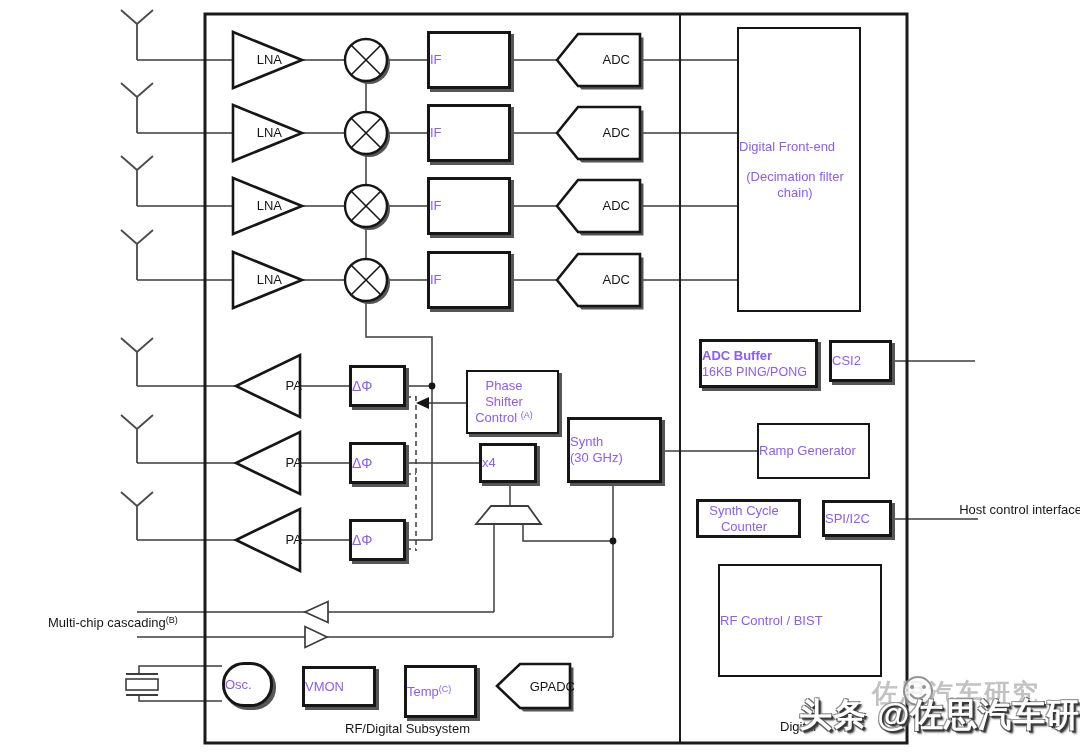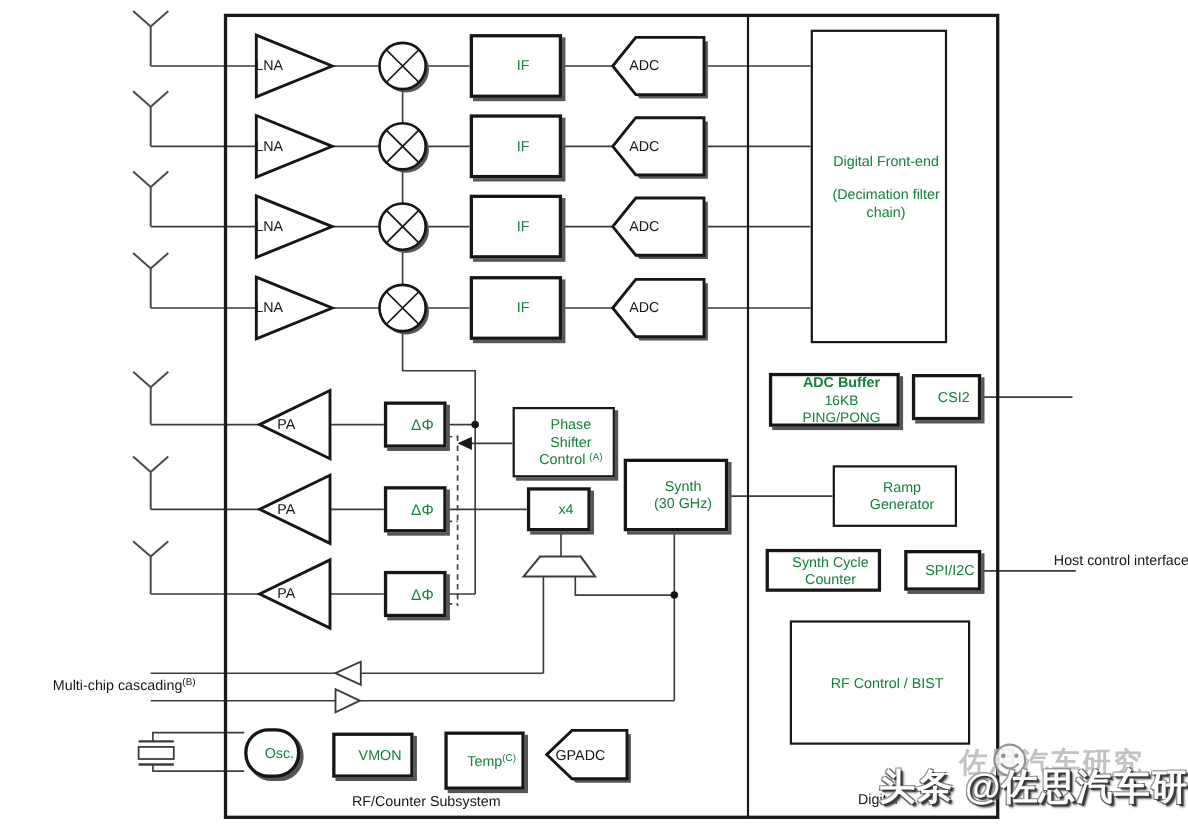--- a/index.html
+++ b/index.html
@@ -1,24 +1,24 @@
 <!DOCTYPE html>
 <html><head>
 <meta charset="utf-8">
 <style>
   html,body{margin:0;padding:0;background:#ffffff;}
   #stage{position:relative;width:1080px;height:755px;background:#fff;overflow:hidden;
          font-family:"Liberation Sans",sans-serif;color:#161616;}
   #wires-svg{position:absolute;left:0;top:0;z-index:1;}
   .box{position:absolute;z-index:2;background:#fff;border:2px solid #161616;
-       display:flex;flex-direction:column;align-items:center;justify-content:center;
-       text-align:center;font-size:13px;line-height:16px;box-sizing:border-box;color:#15803d;padding-left:13px;}
+       display:flex;flex-direction:column;align-items:flex-start;justify-content:center;
+       text-align:center;font-size:13px;line-height:16px;box-sizing:border-box;color:#8b5cf6;}
   .thick{border-width:3px;}
   .shadow{box-shadow:3px 3px 0 #565656;}
-  .lbl{position:absolute;z-index:3;font-size:13px;line-height:16px;color:#161616;text-align:left;}
+  .lbl{position:absolute;z-index:3;font-size:13px;line-height:16px;color:#161616;text-align:right;}
   .lbl.left{text-align:left;}
   sup{font-size:9px;line-height:0;vertical-align:4px;}
   .bold{font-weight:bold;}
   .sub{font-size:12.5px;}
   .gap-top{margin-top:14px;}
   .wm-ghost{position:absolute;z-index:4;left:872px;top:676px;font-size:26px;font-weight:bold;
             color:#b3b3b3;opacity:.8;letter-spacing:2px;white-space:nowrap;}
   .wm-face{position:absolute;z-index:5;left:896px;top:672px;opacity:.9;}
   .wm-main{position:absolute;z-index:6;left:799px;top:693px;font-size:33px;font-weight:bold;
            color:#ffffff;white-space:nowrap;letter-spacing:1px;
@@ -234,21 +234,21 @@
 <div class="lbl" style="left:572px;top:125px;width:58px;">ADC</div>
 <div class="lbl" style="left:572px;top:198px;width:58px;">ADC</div>
 <div class="lbl" style="left:572px;top:272px;width:58px;">ADC</div>
 
 <div class="lbl" style="left:252px;top:378px;width:50px;">PA</div>
 <div class="lbl" style="left:252px;top:455px;width:50px;">PA</div>
 <div class="lbl" style="left:252px;top:532px;width:50px;">PA</div>
 
 <div class="lbl" style="left:505px;top:679px;width:70px;">GPADC</div>
 
-<div class="lbl" style="left:320px;top:721px;width:150px;">RF/Counter Subsystem</div>
+<div class="lbl" style="left:320px;top:721px;width:150px;">RF/Digital Subsystem</div>
 <div class="lbl left" style="left:780px;top:719px;width:60px;">Digital</div>
 
 <div class="lbl" style="left:958px;top:501px;width:124px;line-height:17px;">Host control interface</div>
 
 <div class="lbl left" style="left:48px;top:615px;width:180px;">
   <span>Multi-chip cascading</span><sup>(B)</sup>
 </div>
 
 <div class="wm-ghost">佐思汽车研究</div>
 <svg class="wm-face" width="44" height="40" viewBox="0 0 44 40">

